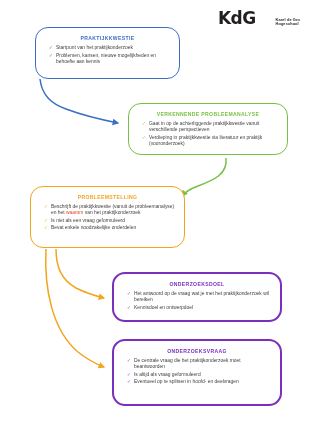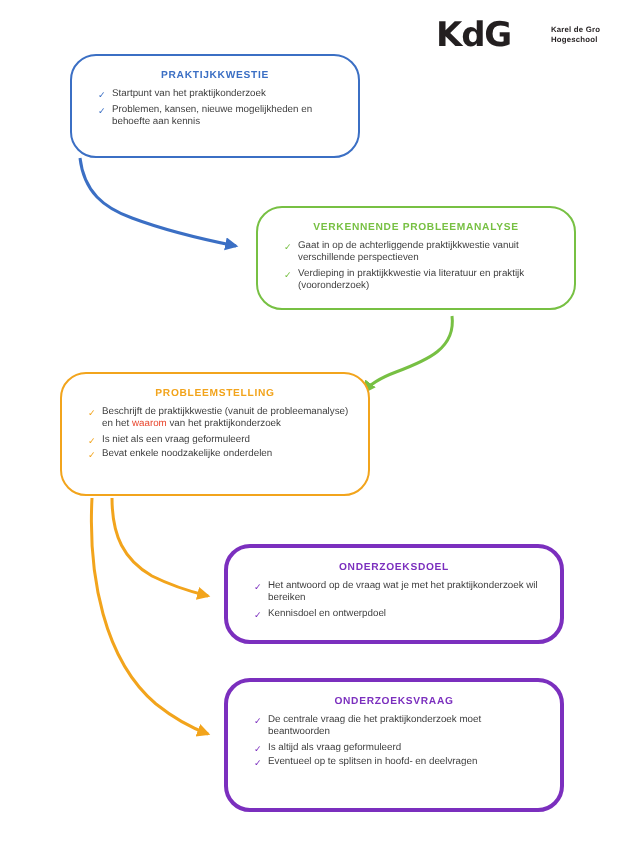--- a/index.html
+++ b/index.html
@@ -15,21 +15,21 @@
     font-family: "Liberation Sans", sans-serif;
     color: #3f3f3f;
   }
 
   
   #logo {
     position: absolute;
     top: 10px;
     left: 218px;
     display: flex;
-    align-items: flex-start;
+    align-items: flex-end;
     gap: 20px;
   }
   #logo .kdg-mark {
     font-family: "DejaVu Sans", sans-serif;
     font-size: 17px;
     font-weight: 700;
     letter-spacing: -0.6px;
     color: #231f20;
     line-height: 17px;
   }

